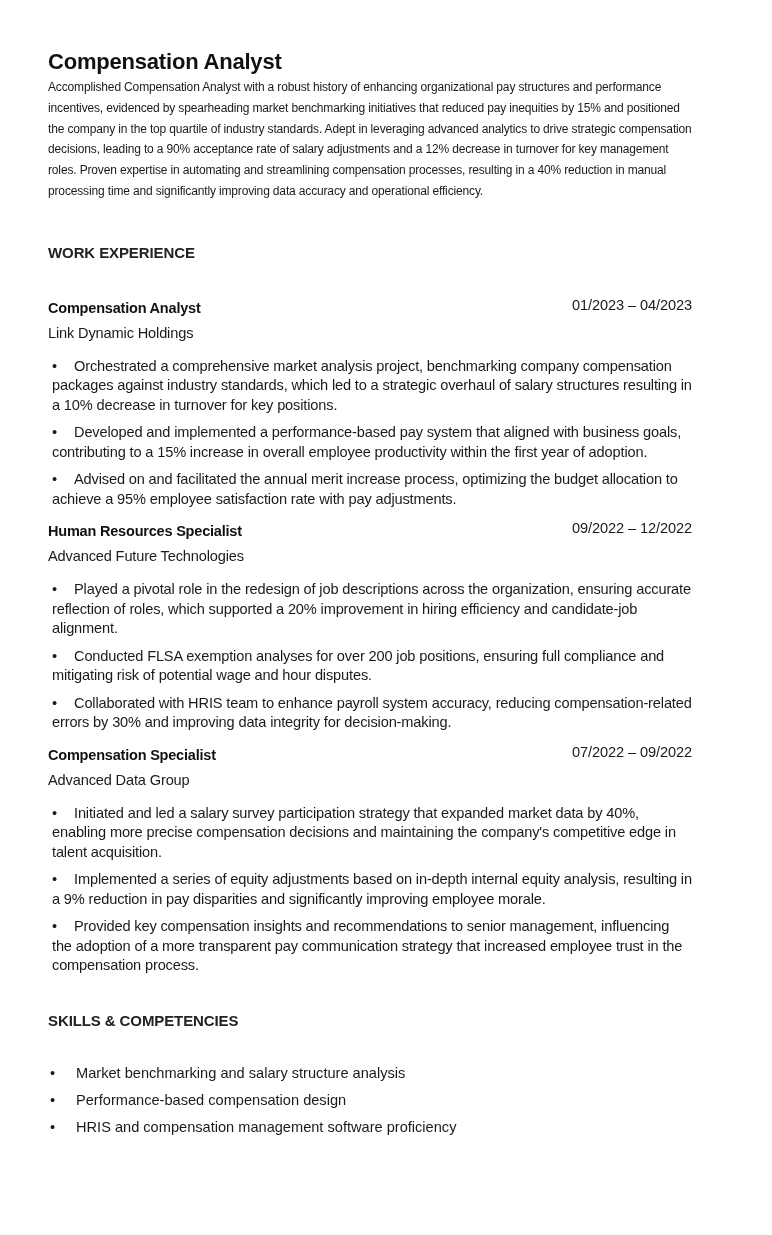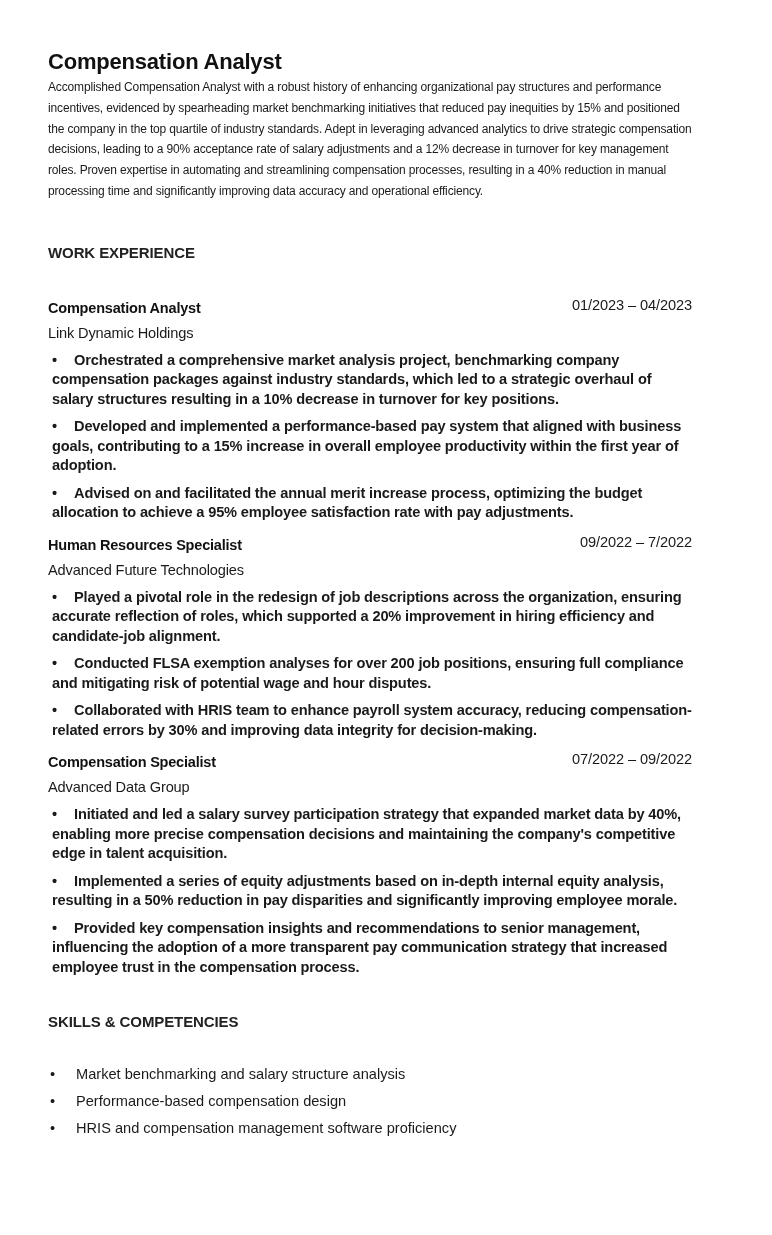--- a/index.html
+++ b/index.html
@@ -66,23 +66,22 @@
     }
     .company {
       font-size: 14.6px;
       color: #1a1a1a;
       line-height: 20px;
       margin-top: 1px;
       letter-spacing: -0.15px;
     }
     .bullets {
       list-style: none;
-      margin: 8px 0 0 0;
+      margin: 14px 0 0 0;
       padding: 0 0 0 4px;
-      font-weight: bold;
     }
     .bullet {
       font-size: 14.6px;
       line-height: 19.5px;
       color: #1a1a1a;
       margin-bottom: 8px;
       letter-spacing: -0.15px;
     }
     .bullet-dot {
       display: inline-block;
@@ -129,39 +128,39 @@
       <ul class="bullets">
         <li class="bullet"><span class="bullet-dot">•</span><span>Orchestrated a comprehensive market analysis project, benchmarking company compensation packages against industry standards, which led to a strategic overhaul of salary structures resulting in a 10% decrease in turnover for key positions.</span></li>
         <li class="bullet"><span class="bullet-dot">•</span><span>Developed and implemented a performance-based pay system that aligned with business goals, contributing to a 15% increase in overall employee productivity within the first year of adoption.</span></li>
         <li class="bullet"><span class="bullet-dot">•</span><span>Advised on and facilitated the annual merit increase process, optimizing the budget allocation to achieve a 95% employee satisfaction rate with pay adjustments.</span></li>
       </ul>
     </div>
 
     <div class="job">
       <div class="job-header">
         <span class="job-title">Human Resources Specialist</span>
-        <span class="job-dates">09/2022 – 7/2022</span>
+        <span class="job-dates">09/2022 – 12/2022</span>
       </div>
       <div class="company">Advanced Future Technologies</div>
       <ul class="bullets">
         <li class="bullet"><span class="bullet-dot">•</span><span>Played a pivotal role in the redesign of job descriptions across the organization, ensuring accurate reflection of roles, which supported a 20% improvement in hiring efficiency and candidate-job alignment.</span></li>
         <li class="bullet"><span class="bullet-dot">•</span><span>Conducted FLSA exemption analyses for over 200 job positions, ensuring full compliance and mitigating risk of potential wage and hour disputes.</span></li>
         <li class="bullet"><span class="bullet-dot">•</span><span>Collaborated with HRIS team to enhance payroll system accuracy, reducing compensation-related errors by 30% and improving data integrity for decision-making.</span></li>
       </ul>
     </div>
 
     <div class="job">
       <div class="job-header">
         <span class="job-title">Compensation Specialist</span>
         <span class="job-dates">07/2022 – 09/2022</span>
       </div>
       <div class="company">Advanced Data Group</div>
       <ul class="bullets">
         <li class="bullet"><span class="bullet-dot">•</span><span>Initiated and led a salary survey participation strategy that expanded market data by 40%, enabling more precise compensation decisions and maintaining the company's competitive edge in talent acquisition.</span></li>
-        <li class="bullet"><span class="bullet-dot">•</span><span>Implemented a series of equity adjustments based on in-depth internal equity analysis, resulting in a 50% reduction in pay disparities and significantly improving employee morale.</span></li>
+        <li class="bullet"><span class="bullet-dot">•</span><span>Implemented a series of equity adjustments based on in-depth internal equity analysis, resulting in a 9% reduction in pay disparities and significantly improving employee morale.</span></li>
         <li class="bullet"><span class="bullet-dot">•</span><span>Provided key compensation insights and recommendations to senior management, influencing the adoption of a more transparent pay communication strategy that increased employee trust in the compensation process.</span></li>
       </ul>
     </div>
 
   </div>
 
   <h2 class="section-heading section-skills">SKILLS &amp; COMPETENCIES</h2>
 
   <ul class="skills">
     <li class="skill">

